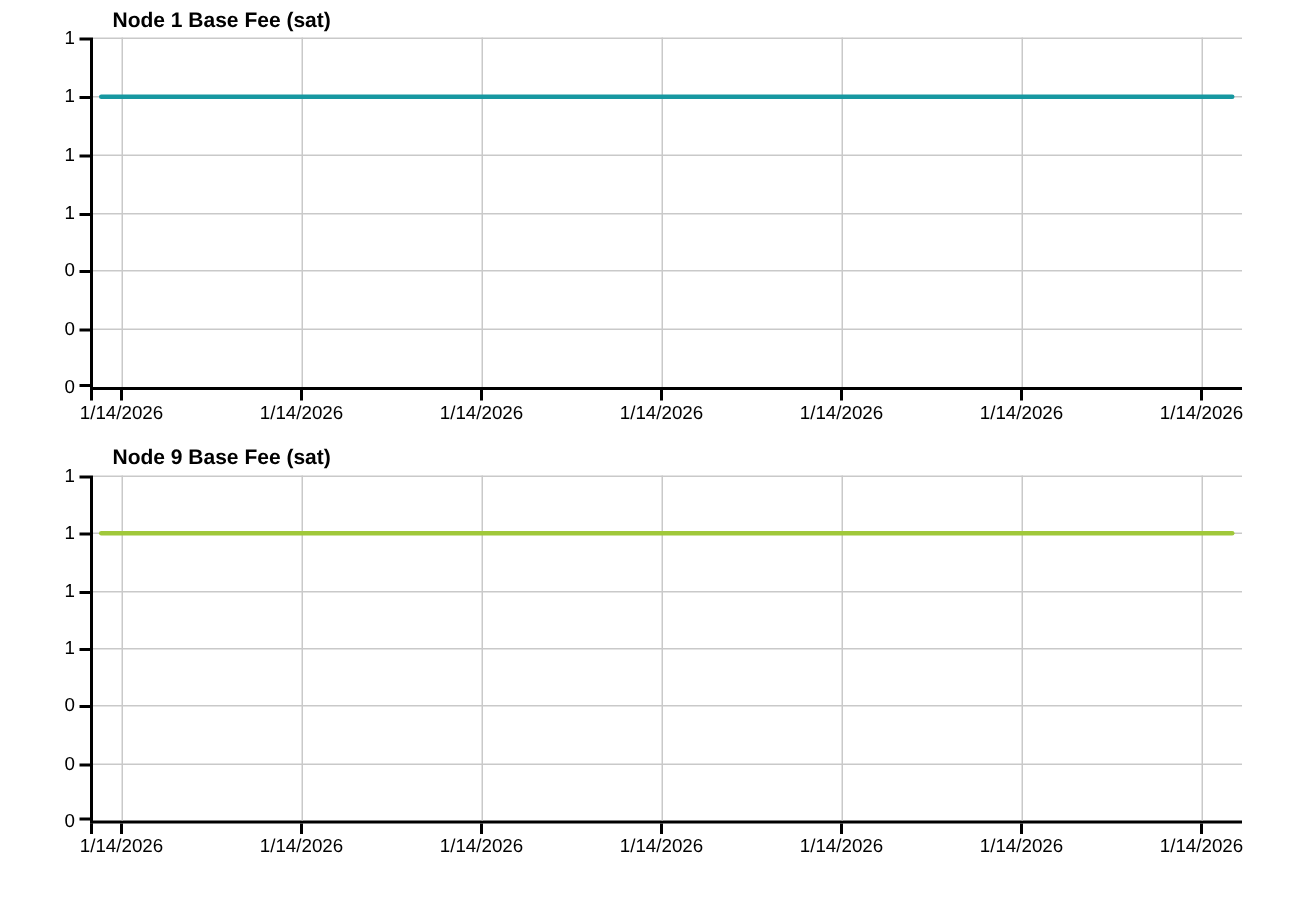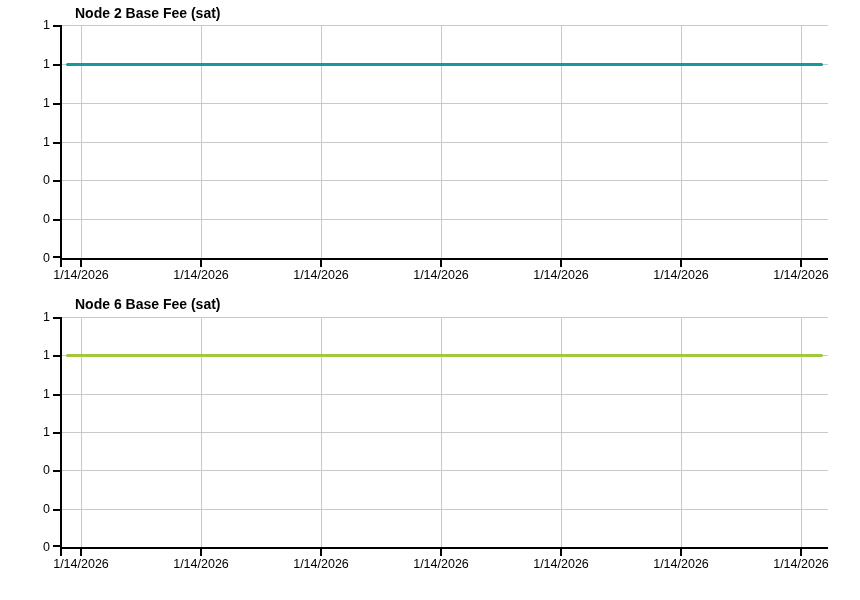--- a/index.html
+++ b/index.html
@@ -57,21 +57,21 @@
     height:3px;
     border-radius:1.5px;
   }
 </style>
 </head>
 <body>
 
 <div class="canvas">
 
   <section class="chart chart-0">
-    <div class="chart-title">Node 2 Base Fee (sat)</div>
+    <div class="chart-title">Node 1 Base Fee (sat)</div>
     <div class="plot">
         <div class="hgrid" style="top: 0px; background: rgb(201, 201, 201);"></div>
         <div class="ytick" style="top: 0px;"></div>
         <div class="ylabel" style="top: -8px;">1</div>
         <div class="hgrid" style="top: 39px; background: rgb(201, 201, 201);"></div>
         <div class="ytick" style="top: 39px;"></div>
         <div class="ylabel" style="top: 31px;">1</div>
         <div class="hgrid" style="top: 78px; background: rgb(201, 201, 201);"></div>
         <div class="ytick" style="top: 78px;"></div>
         <div class="ylabel" style="top: 70px;">1</div>
@@ -106,21 +106,21 @@
         <div class="xlabel" style="left: 619px; top: 242px;">1/14/2026</div>
         <div class="vgrid" style="left: 739px; height: 233px; background: rgb(201, 201, 201);"></div>
         <div class="xtick" style="left: 738px; top: 235px;"></div>
         <div class="xlabel" style="left: 739px; top: 242px;">1/14/2026</div>
         <div class="xtick" style="left: -2px; top: 235px;"></div>
         <div class="series-line" style="top: 38px; background: rgb(23, 152, 161);"></div>
       </div>
   </section>
 
   <section class="chart chart-1">
-    <div class="chart-title">Node 6 Base Fee (sat)</div>
+    <div class="chart-title">Node 9 Base Fee (sat)</div>
     <div class="plot">
         <div class="hgrid" style="top: 0px; background: rgb(201, 201, 201);"></div>
         <div class="ytick" style="top: 0px;"></div>
         <div class="ylabel" style="top: -8px;">1</div>
         <div class="hgrid" style="top: 38px; background: rgb(201, 201, 201);"></div>
         <div class="ytick" style="top: 38px;"></div>
         <div class="ylabel" style="top: 30px;">1</div>
         <div class="hgrid" style="top: 77px; background: rgb(201, 201, 201);"></div>
         <div class="ytick" style="top: 77px;"></div>
         <div class="ylabel" style="top: 69px;">1</div>

